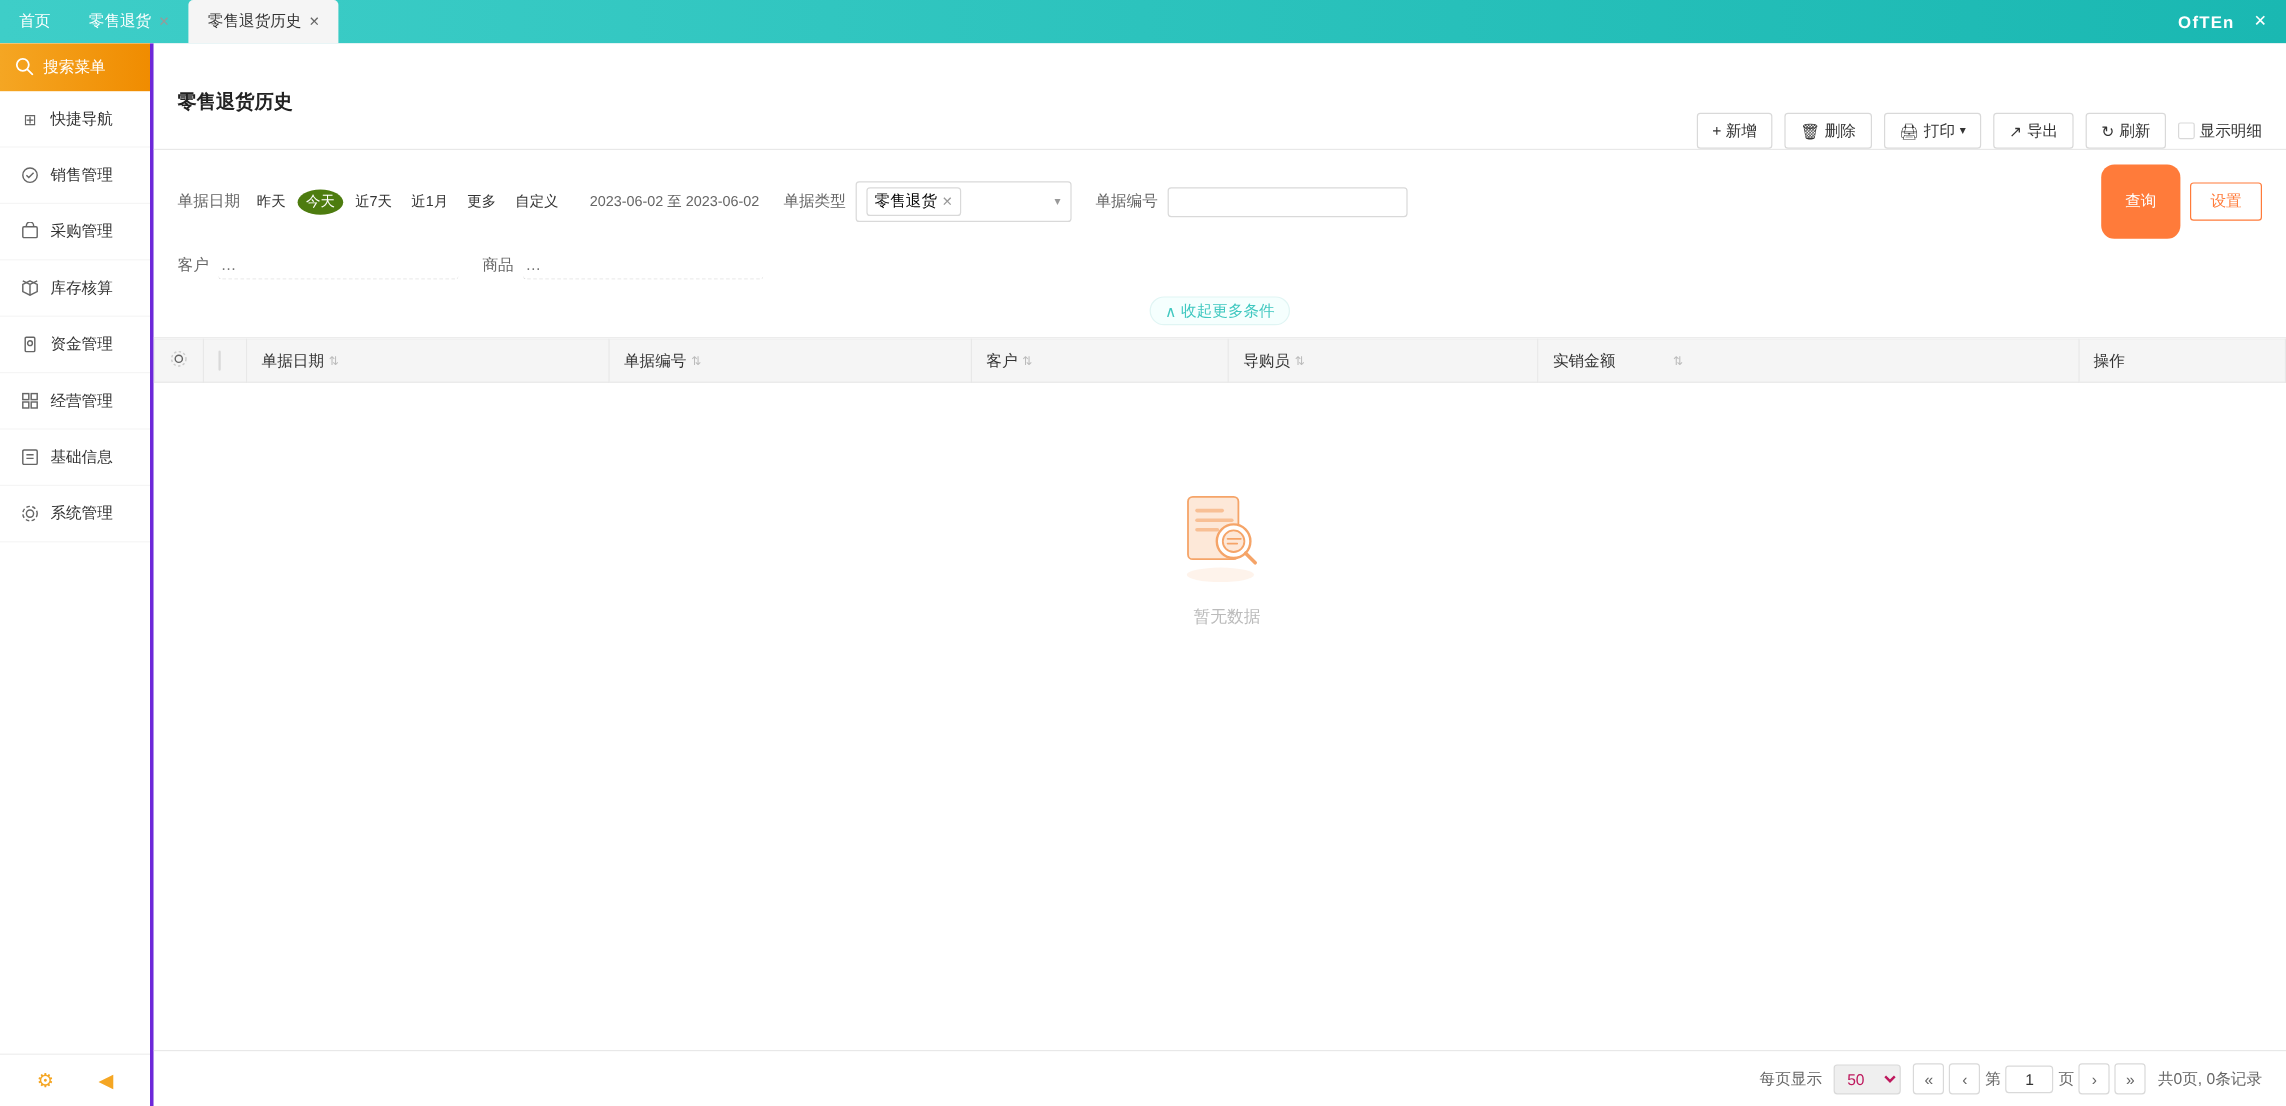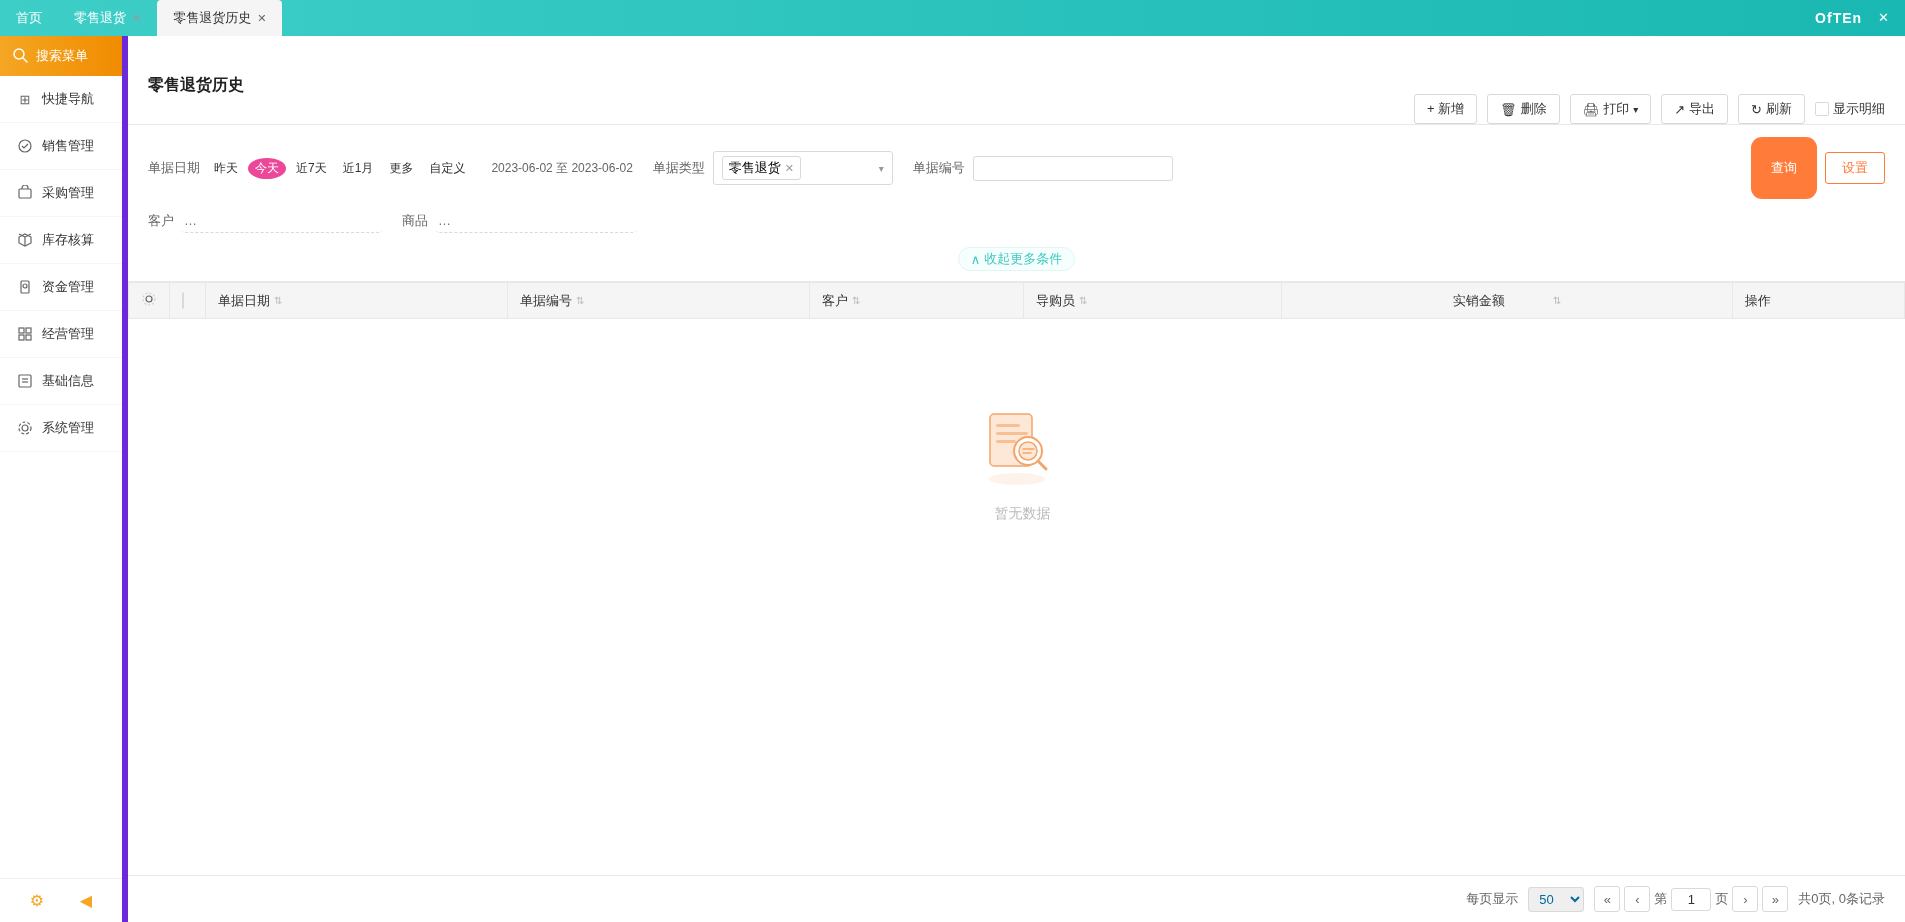--- a/index.html
+++ b/index.html
@@ -67,21 +67,21 @@
       flex: 1;
       overflow: hidden;
     }
 
     
     .sidebar {
       width: 128px;
       background: #fff;
       display: flex;
       flex-direction: column;
-      border-right: 6px solid #6d28d9;
+      border-right: 3px solid #6d28d9;
       flex-shrink: 0;
     }
     .sidebar-search {
       height: 40px;
       background: linear-gradient(90deg, #f5a623, #f08c00);
       display: flex;
       align-items: center;
       padding: 0 12px;
       gap: 8px;
       cursor: pointer;
@@ -224,21 +224,21 @@
       gap: 4px;
     }
     .date-btn {
       padding: 2px 6px;
       border-radius: 3px;
       cursor: pointer;
       font-size: 12px;
       color: #333;
     }
     .date-btn.active {
-      background: #ec4899;
+      background: #4d7c0f;
       color: #fff;
       border-radius: 50%;
       padding: 2px 7px;
     }
     .date-range {
       color: #666;
       font-size: 12px;
     }
     .filter-select {
       border: 1px solid #d9d9d9;
@@ -367,21 +367,21 @@
       align-items: center;
       justify-content: flex-end;
       gap: 10px;
       flex-shrink: 0;
     }
     .page-size-label { color: #666; }
     .page-size-select {
       border: 1px solid #d9d9d9;
       border-radius: 3px;
       padding: 3px 6px;
-      color: #0369a1;
+      color: #be185d;
       cursor: pointer;
     }
     .page-nav {
       display: flex;
       align-items: center;
       gap: 4px;
     }
     .page-nav-btn {
       width: 26px;
       height: 26px;
@@ -645,21 +645,21 @@
                 <span class="sort-icon">⇅</span>
               </div>
             </th>
             <th>
               <div class="th-sort">
                 <span>导购员</span>
                 <span class="sort-icon">⇅</span>
               </div>
             </th>
             <th style="text-align:right;">
-              <div class="th-sort" style="justify-content:center;gap:48px;">
+              <div class="th-sort" style="justify-content:flex-start;gap:48px;">
                 <span>实销金额</span>
                 <span class="sort-icon">⇅</span>
               </div>
             </th>
             <th>
               <span>操作</span>
             </th>
           </tr>
         </thead>
         <tbody>

